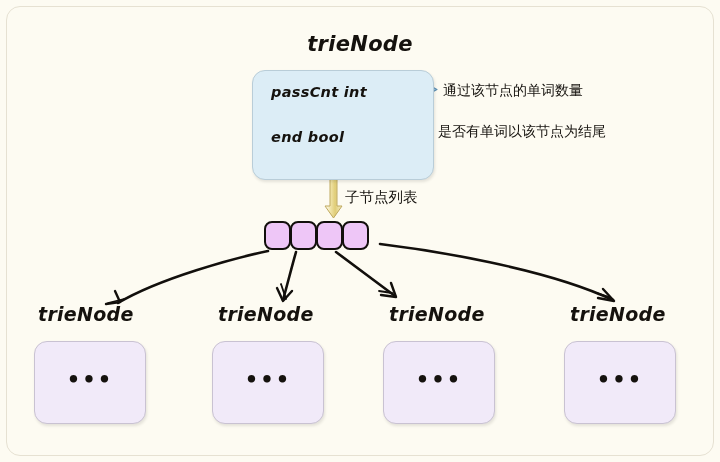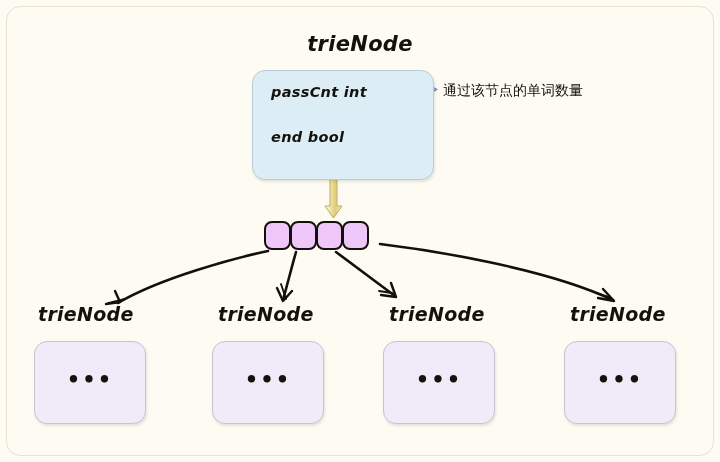--- a/index.html
+++ b/index.html
@@ -215,21 +215,23 @@
   </svg>
 
   <div id="title" class="hand">trieNode</div>
 
   <div id="struct-box">
     <div class="field f0 hand">passCnt int</div>
     <div class="field f1 hand">end bool</div>
   </div>
 
   <div id="anno-0" class="anno">通过该节点的单词数量</div>
-
+  <div id="anno-1" class="anno">是否有单词以该节点为结尾</div>
+
+  <div id="child-list-label">子节点列表</div>
 
   <div id="cells">
     <div class="cell"></div>
     <div class="cell"></div>
     <div class="cell"></div>
     <div class="cell"></div>
   </div>
 
   <div class="node-label hand nl0">trieNode</div>
   <div class="node-label hand nl1">trieNode</div>

